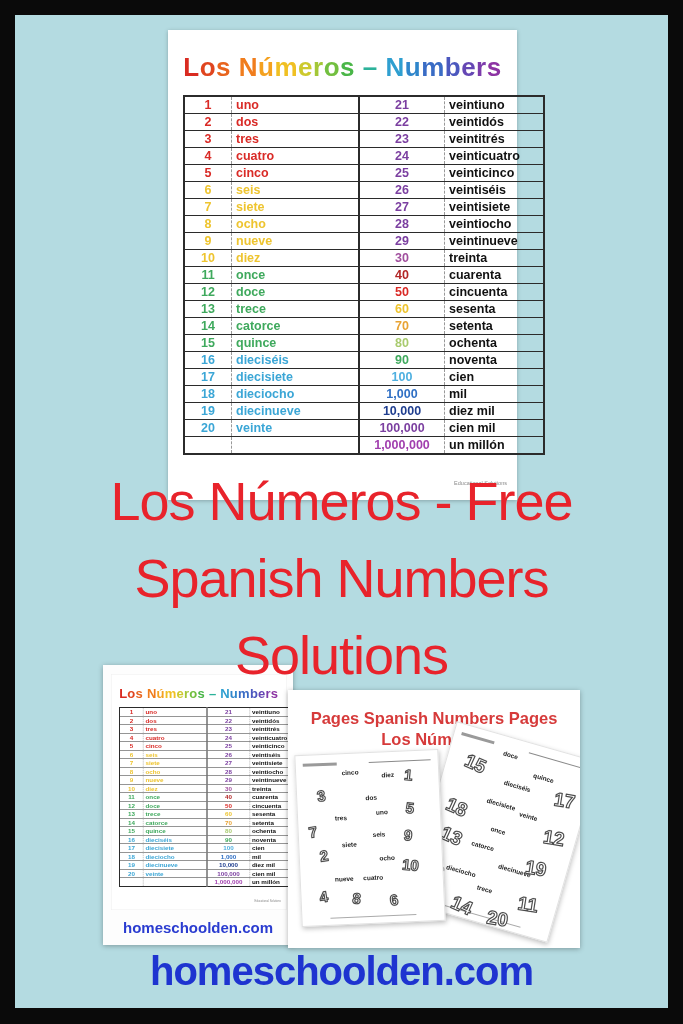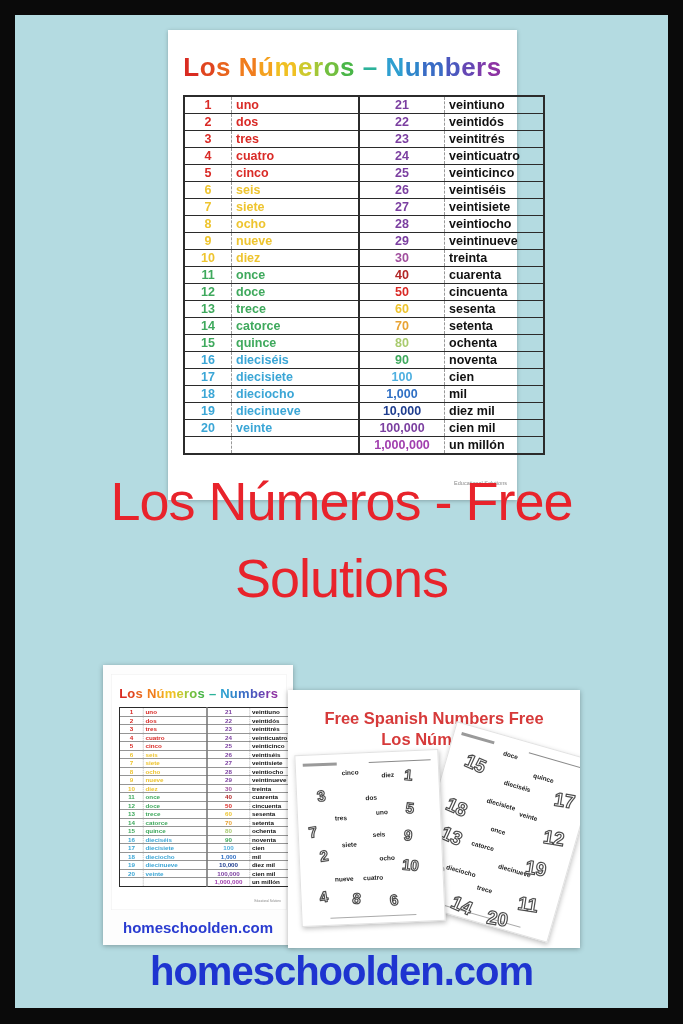--- a/index.html
+++ b/index.html
@@ -186,20 +186,21 @@
               <td class="td-n2" style="color: rgb(161, 63, 174);">1,000,000</td>
               <td class="td-w2" style="color: rgb(17, 17, 17);">un millón</td>
             </tr>
           </tbody>
       </table>
       <div class="ws-credit">Educational Solutions</div>
     </div>
 
     <div class="headline" style="color: rgb(232, 35, 43);">
       <div>Los Números - Free</div>
+      <div>Spanish Numbers</div>
       <div>Solutions</div>
     </div>
 
     <div class="mini-card">
       <div class="mini-scale">
         <div class="sheet">
           <div class="ws-title"><span class="tseg" style="color: rgb(217, 43, 33);">L</span><span class="tseg" style="color: rgb(224, 69, 31);">o</span><span class="tseg" style="color: rgb(232, 100, 30);">s</span><span class="tseg">&nbsp;</span><span class="tseg" style="color: rgb(240, 125, 29);">N</span><span class="tseg" style="color: rgb(244, 161, 31);">ú</span><span class="tseg" style="color: rgb(240, 192, 35);">m</span><span class="tseg" style="color: rgb(205, 201, 45);">e</span><span class="tseg" style="color: rgb(163, 199, 55);">r</span><span class="tseg" style="color: rgb(114, 191, 63);">o</span><span class="tseg" style="color: rgb(74, 182, 72);">s</span><span class="tseg">&nbsp;</span><span class="tseg" style="color: rgb(44, 178, 154);">–</span><span class="tseg">&nbsp;</span><span class="tseg" style="color: rgb(47, 159, 208);">N</span><span class="tseg" style="color: rgb(47, 134, 203);">u</span><span class="tseg" style="color: rgb(58, 108, 197);">m</span><span class="tseg" style="color: rgb(75, 87, 190);">b</span><span class="tseg" style="color: rgb(101, 71, 180);">e</span><span class="tseg" style="color: rgb(124, 60, 171);">r</span><span class="tseg" style="color: rgb(140, 51, 163);">s</span></div>
           <table class="ws">
             <tbody>
                 <tr>
@@ -331,21 +332,21 @@
               </tbody>
           </table>
           <div class="ws-credit">Educational Solutions</div>
         </div>
       </div>
       <div class="mini-site" style="color: rgb(42, 60, 208);">homeschoolden.com</div>
     </div>
 
     <div class="promo-card">
       <div class="promo-title" style="color: rgb(214, 58, 58);">
-        <div>Free Spanish Numbers Free</div>
+        <div>Pages Spanish Numbers Pages</div>
         <div>Los Números</div>
       </div>
       <div class="match-page page1" id="match-page-1">
         <span class="ph-label"></span>
         <span class="ph-name"></span>
         <span class="page-foot"></span>
       <span class="mword" style="left: 32%; top: 9%;">cinco</span>
           <span class="mword" style="left: 60%; top: 11%;">diez</span>
           <span class="mword" style="left: 48%; top: 24%;">dos</span>
           <span class="mword" style="left: 26%; top: 35%;">tres</span>

